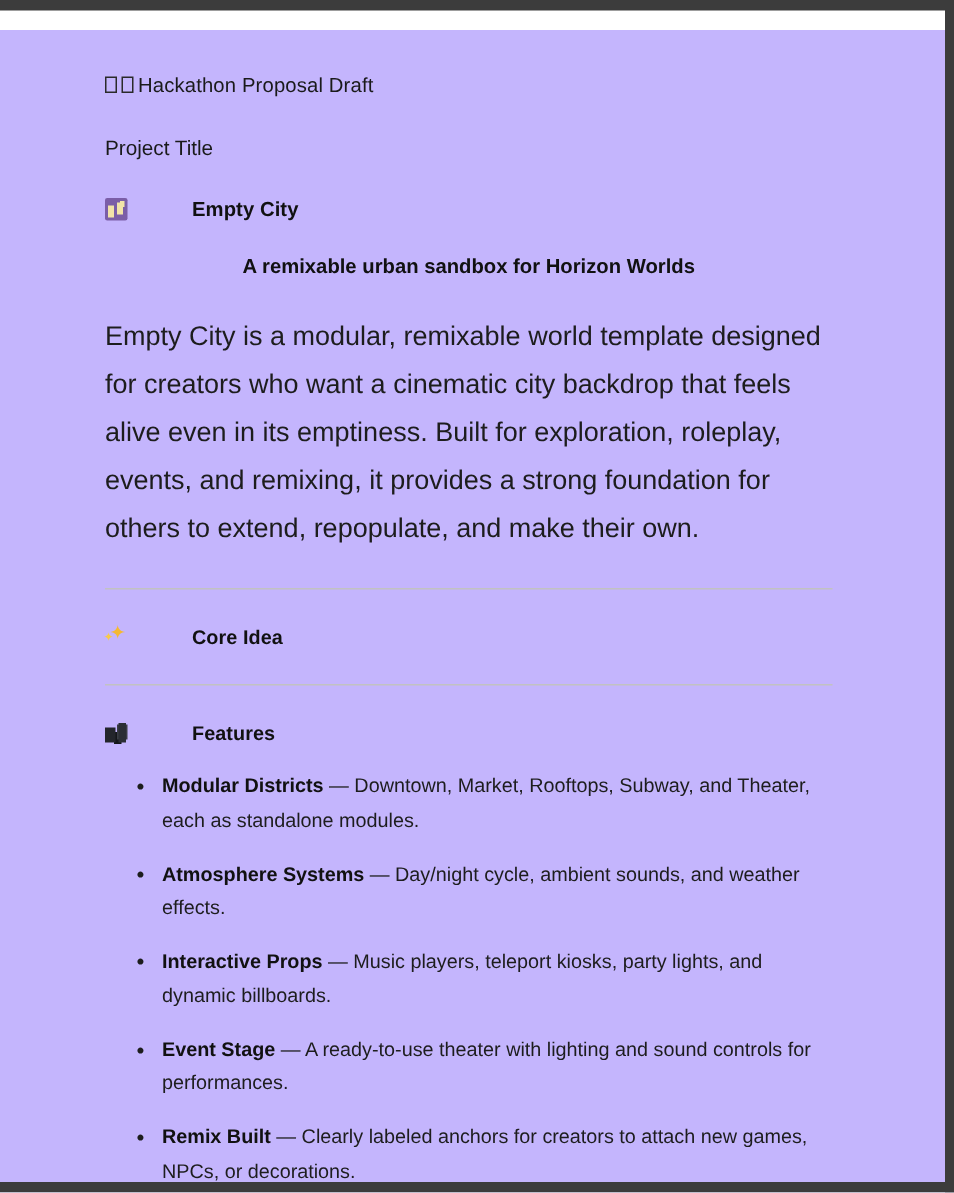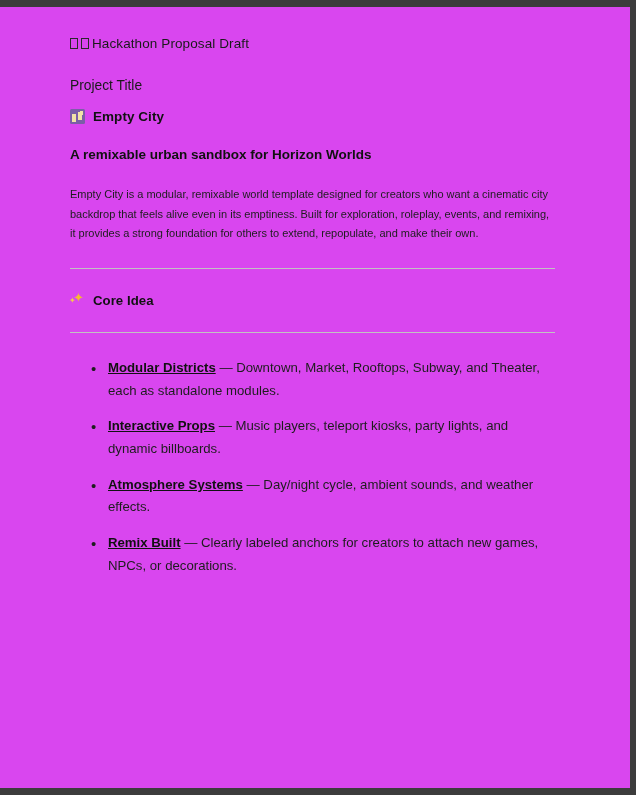--- a/index.html
+++ b/index.html
@@ -31,25 +31,25 @@
   }
   .chrome-right {
     position: absolute;
     top: 0; right: 0;
     width: 6px;
     height: 795px;
     background: #3c3c3c;
   }
   .page {
     position: absolute;
-    top: 7px;
+    top: 20px;
     left: 0;
     width: 630px;
     bottom: 7px;
-    background: #d946ef;
+    background: #c4b5fd;
     overflow: hidden;
   }
   .doc {
     padding: 27px 75px 0 70px;
     box-sizing: border-box;
   }
   .breadcrumb {
     font-size: 13.5px;
     line-height: 1.5;
     color: #1a1a1a;
@@ -62,21 +62,21 @@
     height: 11px;
     border: 1.2px solid #2a2a2a;
     vertical-align: -1px;
     margin-right: 3px;
     box-sizing: border-box;
   }
   .project-title {
     font-size: 13.8px;
     line-height: 1.5;
     color: #1a1a1a;
-    margin: 0 0 12px 0;
+    margin: 0 0 22px 0;
   }
   .title-row {
     display: flex;
     align-items: center;
     gap: 8px;
     margin: 0 0 21px 0;
   }
   .emoji {
     display: inline-block;
     flex: none;
@@ -148,30 +148,32 @@
     position: absolute;
     left: 9px; top: 1px;
     width: 5px; height: 13px;
     background: #2b2e35;
   }
   .title-text {
     font-size: 13.5px;
     font-weight: bold;
     color: #111111;
     letter-spacing: 0.05px;
+    margin-left: 35px;
   }
   .tagline {
     font-size: 13.5px;
     font-weight: bold;
     color: #111111;
     line-height: 1.5;
     margin: 0 0 20px 0;
+    text-align: center;
   }
   p.body {
-    font-size: 11px;
+    font-size: 18px;
     line-height: 1.78;
     color: #1d1d1d;
     margin: 0 0 8px 0;
   }
   hr.rule {
     border: none;
     border-top: 1.5px solid #c2c2c2;
     margin: 24px 0 24px 0;
   }
   .section-head {
@@ -201,21 +203,20 @@
     content: "•";
     position: absolute;
     left: 21px;
     top: -1px;
     font-size: 15px;
     color: #1d1d1d;
   }
   .lead {
     font-weight: bold;
     color: #111111;
-    text-decoration: underline;
   }
 </style>
 </head>
 <body>
 
 <div class="chrome-top"></div>
 <div class="chrome-right"></div>
 <div class="chrome-bottom"></div>
 
 <div class="page">
@@ -237,22 +238,27 @@
     <hr class="rule">
 
     <div class="section-head">
       <span class="emoji emoji-sparkles"></span>
       <span class="title-text">Core Idea</span>
     </div>
 
 
     <hr class="rule">
 
+    <div class="section-head">
+      <span class="emoji emoji-buildings"></span>
+      <span class="title-text">Features</span>
+    </div>
 
     <ul class="bullets">
       <li><span class="lead">Modular Districts</span><span> — Downtown, Market, Rooftops, Subway, and Theater, each as standalone modules.</span></li>
+      <li><span class="lead">Atmosphere Systems</span><span> — Day/night cycle, ambient sounds, and weather effects.</span></li>
       <li><span class="lead">Interactive Props</span><span> — Music players, teleport kiosks, party lights, and dynamic billboards.</span></li>
-      <li><span class="lead">Atmosphere Systems</span><span> — Day/night cycle, ambient sounds, and weather effects.</span></li>
+      <li><span class="lead">Event Stage</span><span> — A ready-to-use theater with lighting and sound controls for performances.</span></li>
       <li><span class="lead">Remix Built</span><span> — Clearly labeled anchors for creators to attach new games, NPCs, or decorations.</span></li>
     </ul>
 
   </div>
 </div>
 
 </body></html>

